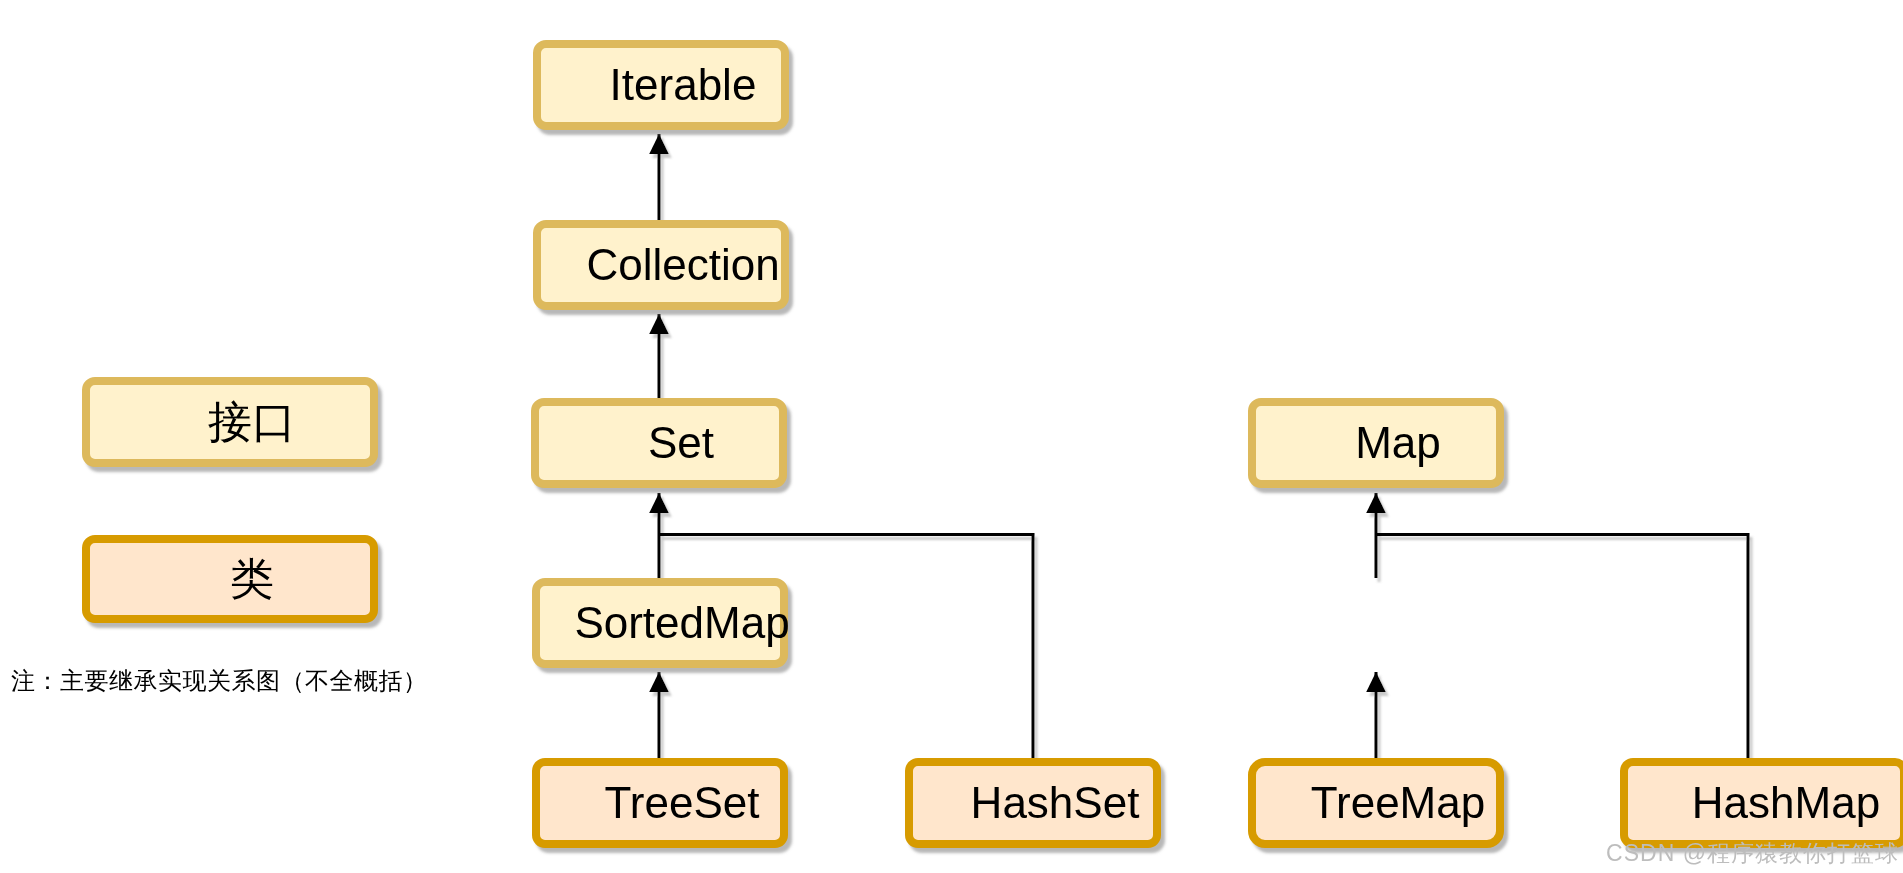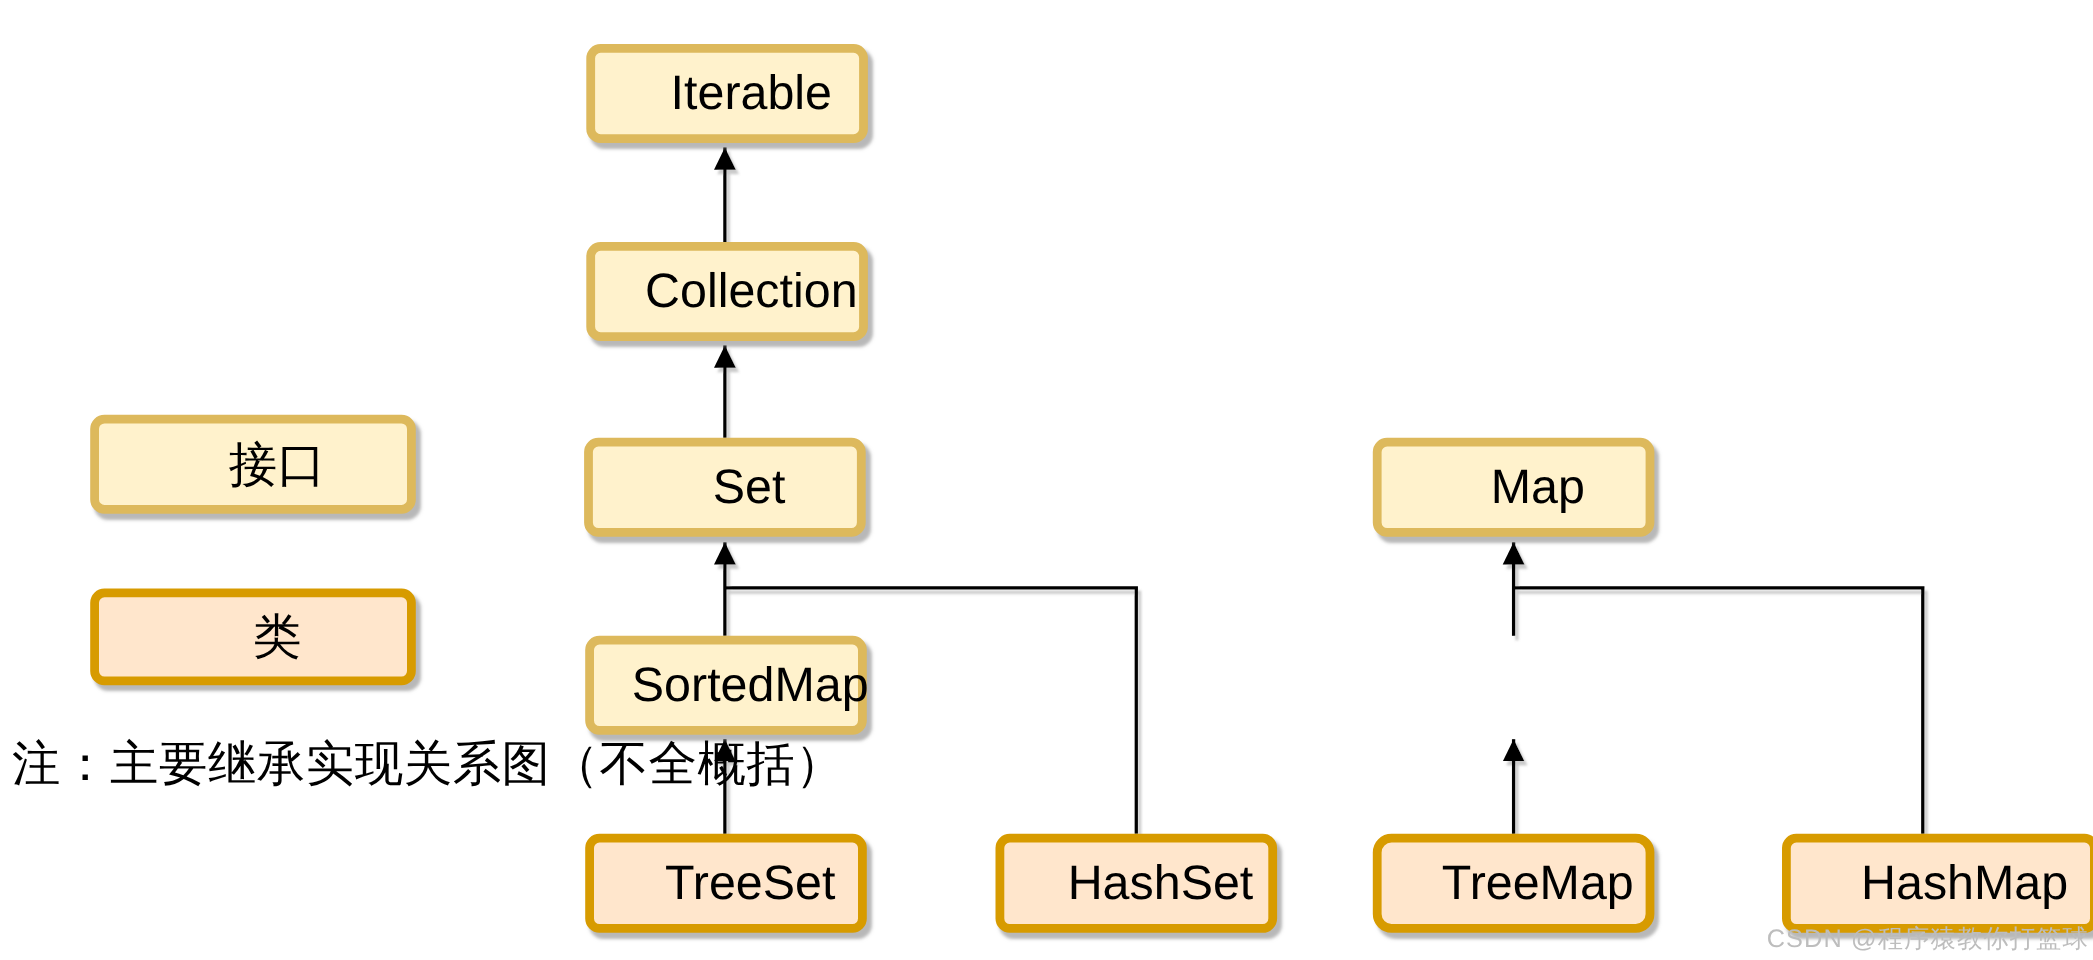--- a/index.html
+++ b/index.html
@@ -45,21 +45,21 @@
     border-color:var(--interface_border);
   }
   .class-node{
     background:var(--class_fill);
     border-color:var(--class_border);
   }
   .legend-box{width:296px;font-family:Liberation Mono, monospace;}
   .note{
     position:absolute;
     left:11px;top:665px;
-    font-size:44px;
+    font-size:24px;
     color:#000;
     letter-spacing:0.5px;
     white-space:nowrap;
   }
   .watermark{
     position:absolute;
     right:4px;top:838px;
     font-size:23px;
     color:var(--watermark);
     letter-spacing:1px;

